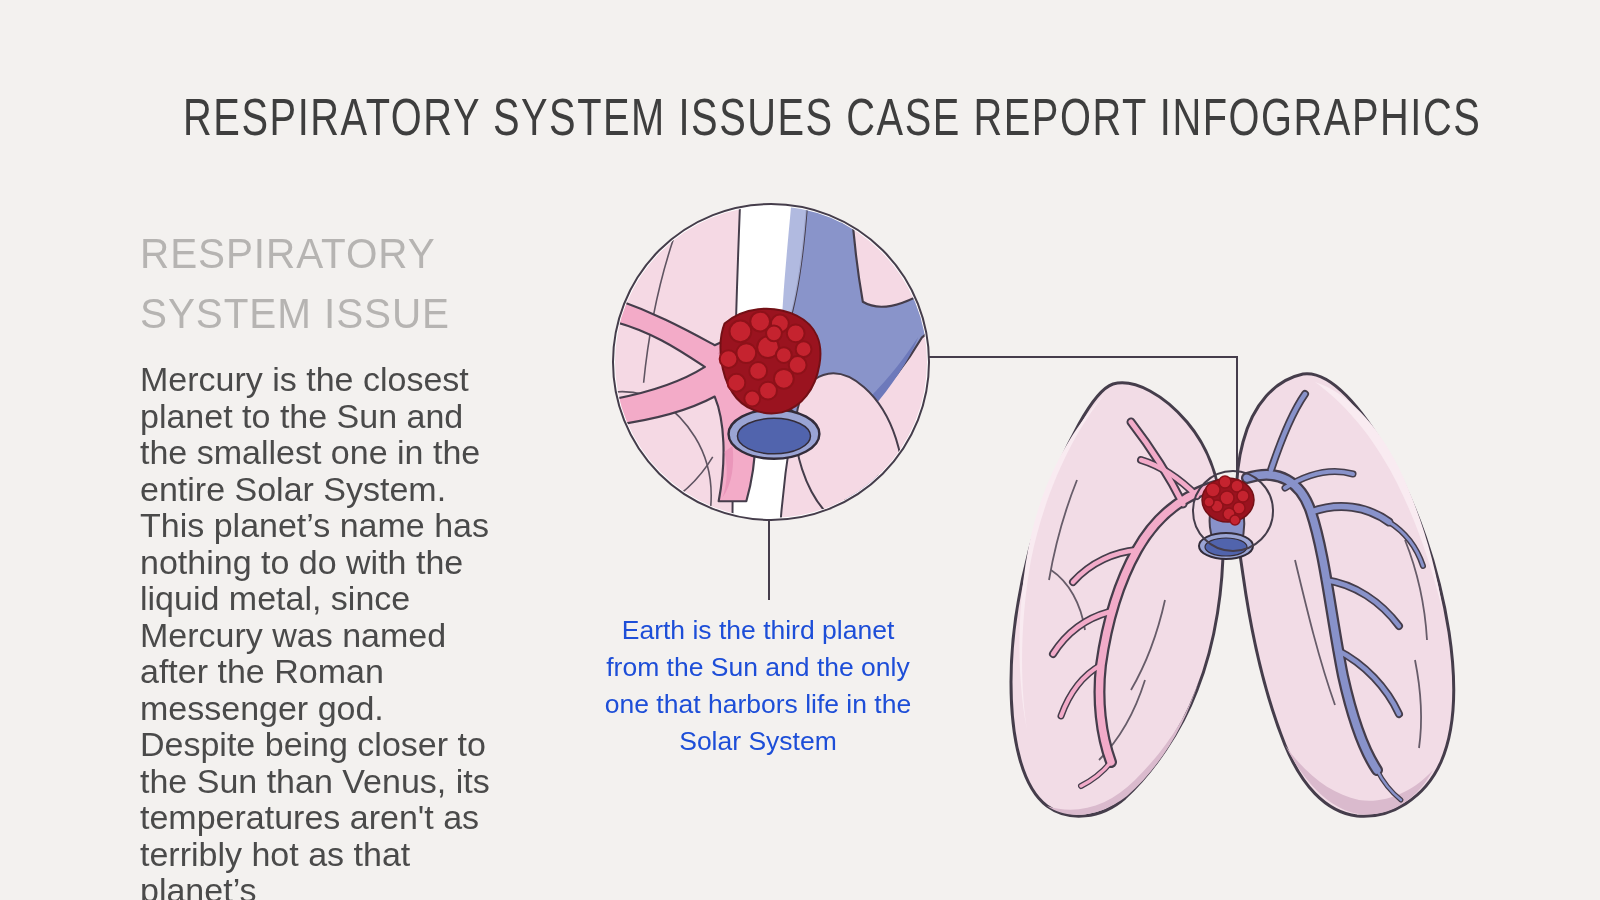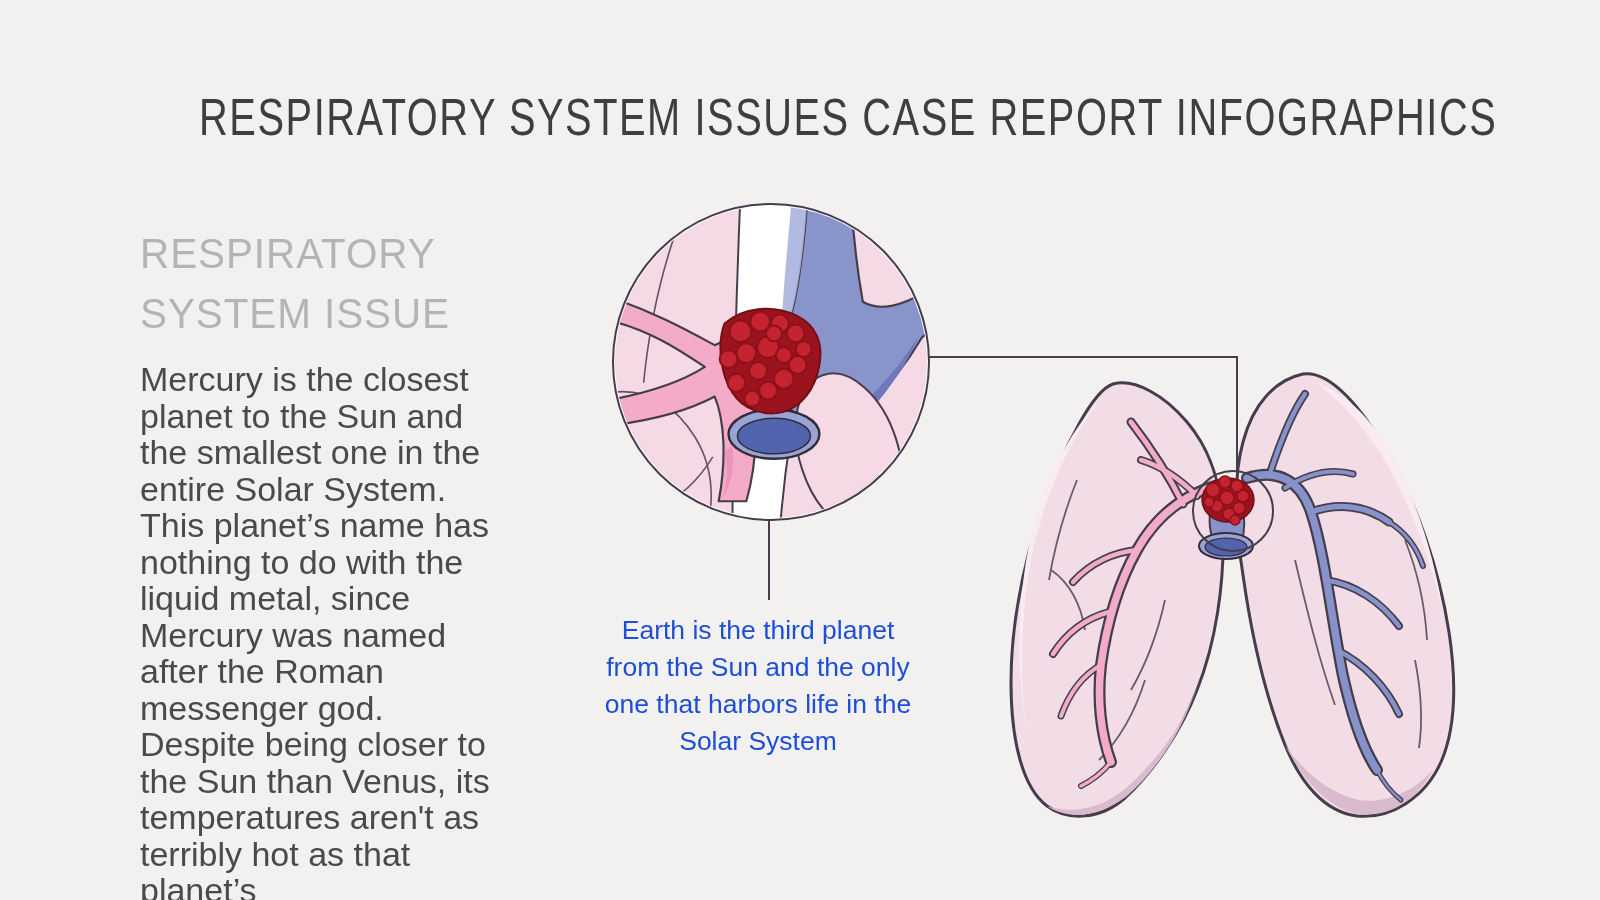--- a/index.html
+++ b/index.html
@@ -5,21 +5,21 @@
   html,body{margin:0;padding:0;}
   body{
     width:1600px;height:900px;overflow:hidden;
     background:#f3f1ef;
     font-family:"Liberation Sans","DejaVu Sans",sans-serif;
     position:relative;
   }
   .canvas{position:absolute;left:0;top:0;width:1600px;height:900px;background:#f3f1ef;}
 
   
-  .title-wrap{position:absolute;left:16px;right:0;top:88px;text-align:right;}
+  .title-wrap{position:absolute;left:0;right:0;top:88px;text-align:right;}
   .title{
     display:inline-block;white-space:nowrap;
     font-size:51px;font-weight:400;color:#3e3e3e;
     letter-spacing:2px;
     transform:scaleX(0.78);transform-origin:center;
   }
 
   
   .left-col{position:absolute;left:140px;top:223px;width:372px;}
   .section-heading{

